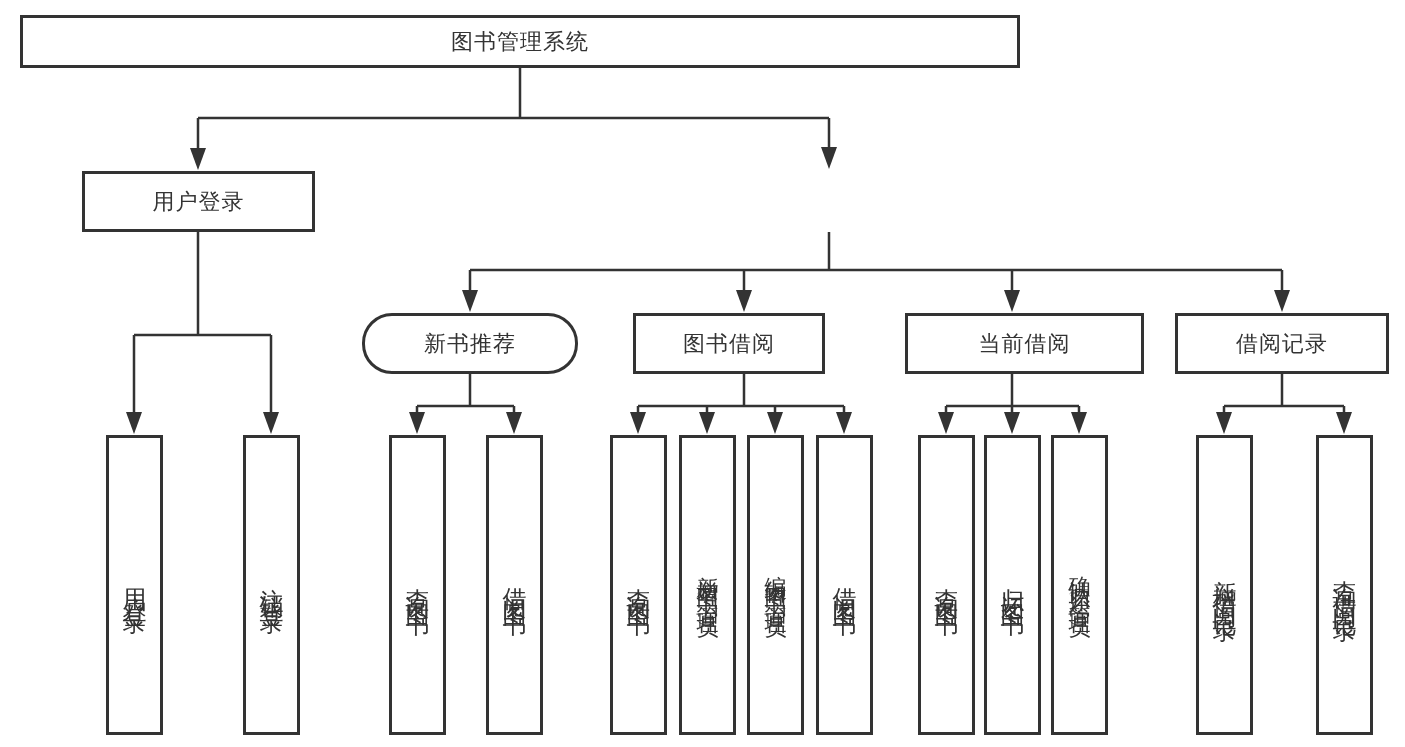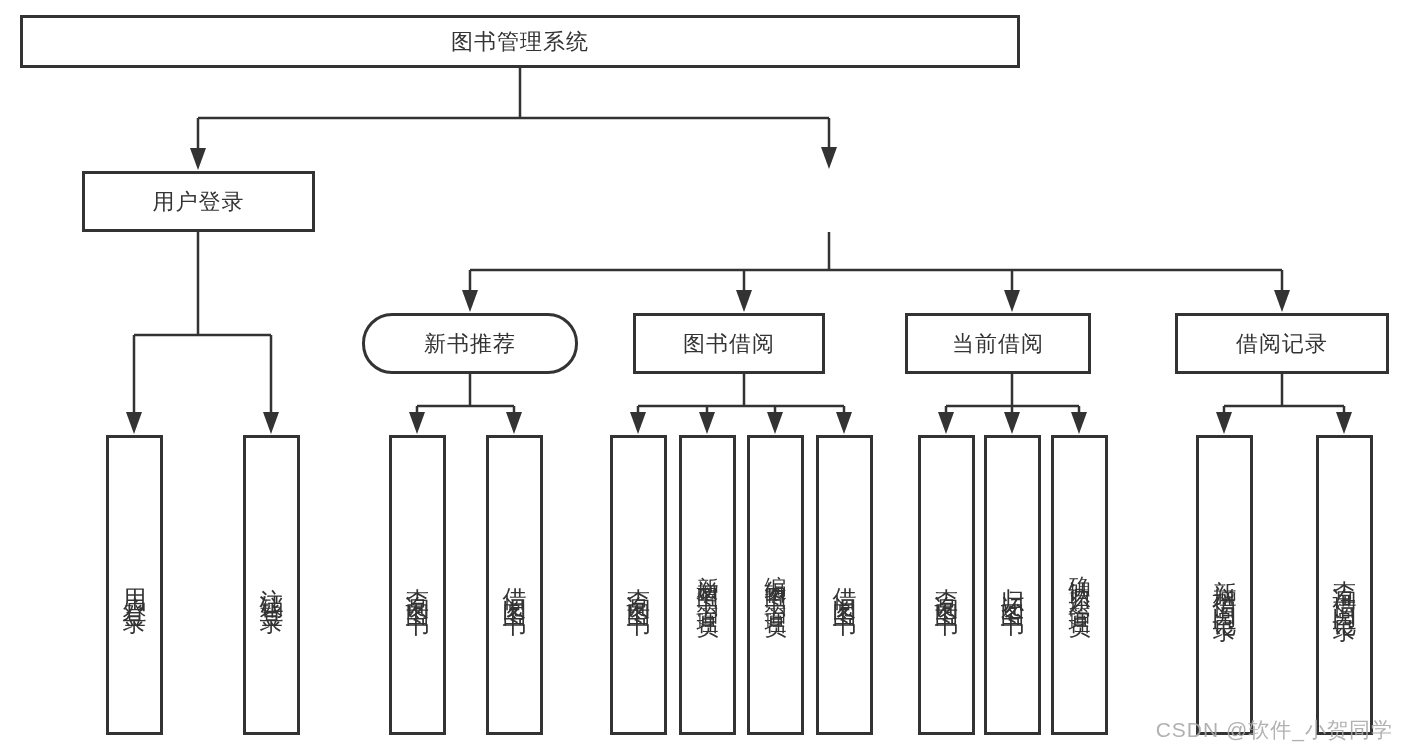--- a/index.html
+++ b/index.html
@@ -95,36 +95,35 @@
         <use href="#ah" x="1344" y="434"></use>
     </g>
   </svg>
 
   <div class="box h-box" style="left:20px; top:15px; width:1000px; height:53px;">图书管理系统</div>
 
   <div class="box h-box" style="left:82px; top:171px; width:233px; height:61px;">用户登录</div>
 
   <div class="box h-box" style="left:362px; top:313px; width:216px; height:61px;border-radius:30px;">新书推荐</div>
   <div class="box h-box" style="left:633px; top:313px; width:192px; height:61px;">图书借阅</div>
-  <div class="box h-box" style="left:905px; top:313px; width:186px; height:61px;">当前借阅</div>
+  <div class="box h-box" style="left:905px; top:313px; width:239px; height:61px;">当前借阅</div>
   <div class="box h-box" style="left:1175px; top:313px; width:214px; height:61px;">借阅记录</div>
 
   <div class="box v-box" style="left:106px; top:435px; width:57px; height:300px;">用户登录</div>
   <div class="box v-box" style="left:243px; top:435px; width:57px; height:300px;">注销登录</div>
 
   <div class="box v-box" style="left:389px; top:435px; width:57px; height:300px;">查询图书</div>
   <div class="box v-box" style="left:486px; top:435px; width:57px; height:300px;">借阅图书</div>
 
   <div class="box v-box" style="left:610px; top:435px; width:57px; height:300px;">查询图书</div>
   <div class="box v-box" style="left:679px; top:435px; width:57px; height:300px; font-size:22px; letter-spacing:6px;">新增图书（管理员）</div>
   <div class="box v-box" style="left:747px; top:435px; width:57px; height:300px; font-size:22px; letter-spacing:6px;">编辑图书（管理员）</div>
   <div class="box v-box" style="left:816px; top:435px; width:57px; height:300px;">借阅图书</div>
 
   <div class="box v-box" style="left:918px; top:435px; width:57px; height:300px;">查询图书</div>
   <div class="box v-box" style="left:984px; top:435px; width:57px; height:300px;">归还图书</div>
   <div class="box v-box" style="left:1051px; top:435px; width:57px; height:300px; font-size:22px; letter-spacing:6px;">确认归还（管理员）</div>
 
   <div class="box v-box" style="left:1196px; top:435px; width:57px; height:300px;">新增借阅记录</div>
   <div class="box v-box" style="left:1316px; top:435px; width:57px; height:300px;">查询借阅记录</div>
 
-  <div id="watermark">CSDN @软件_小贺同学</div>
 
 </div>
 
 </body></html>

